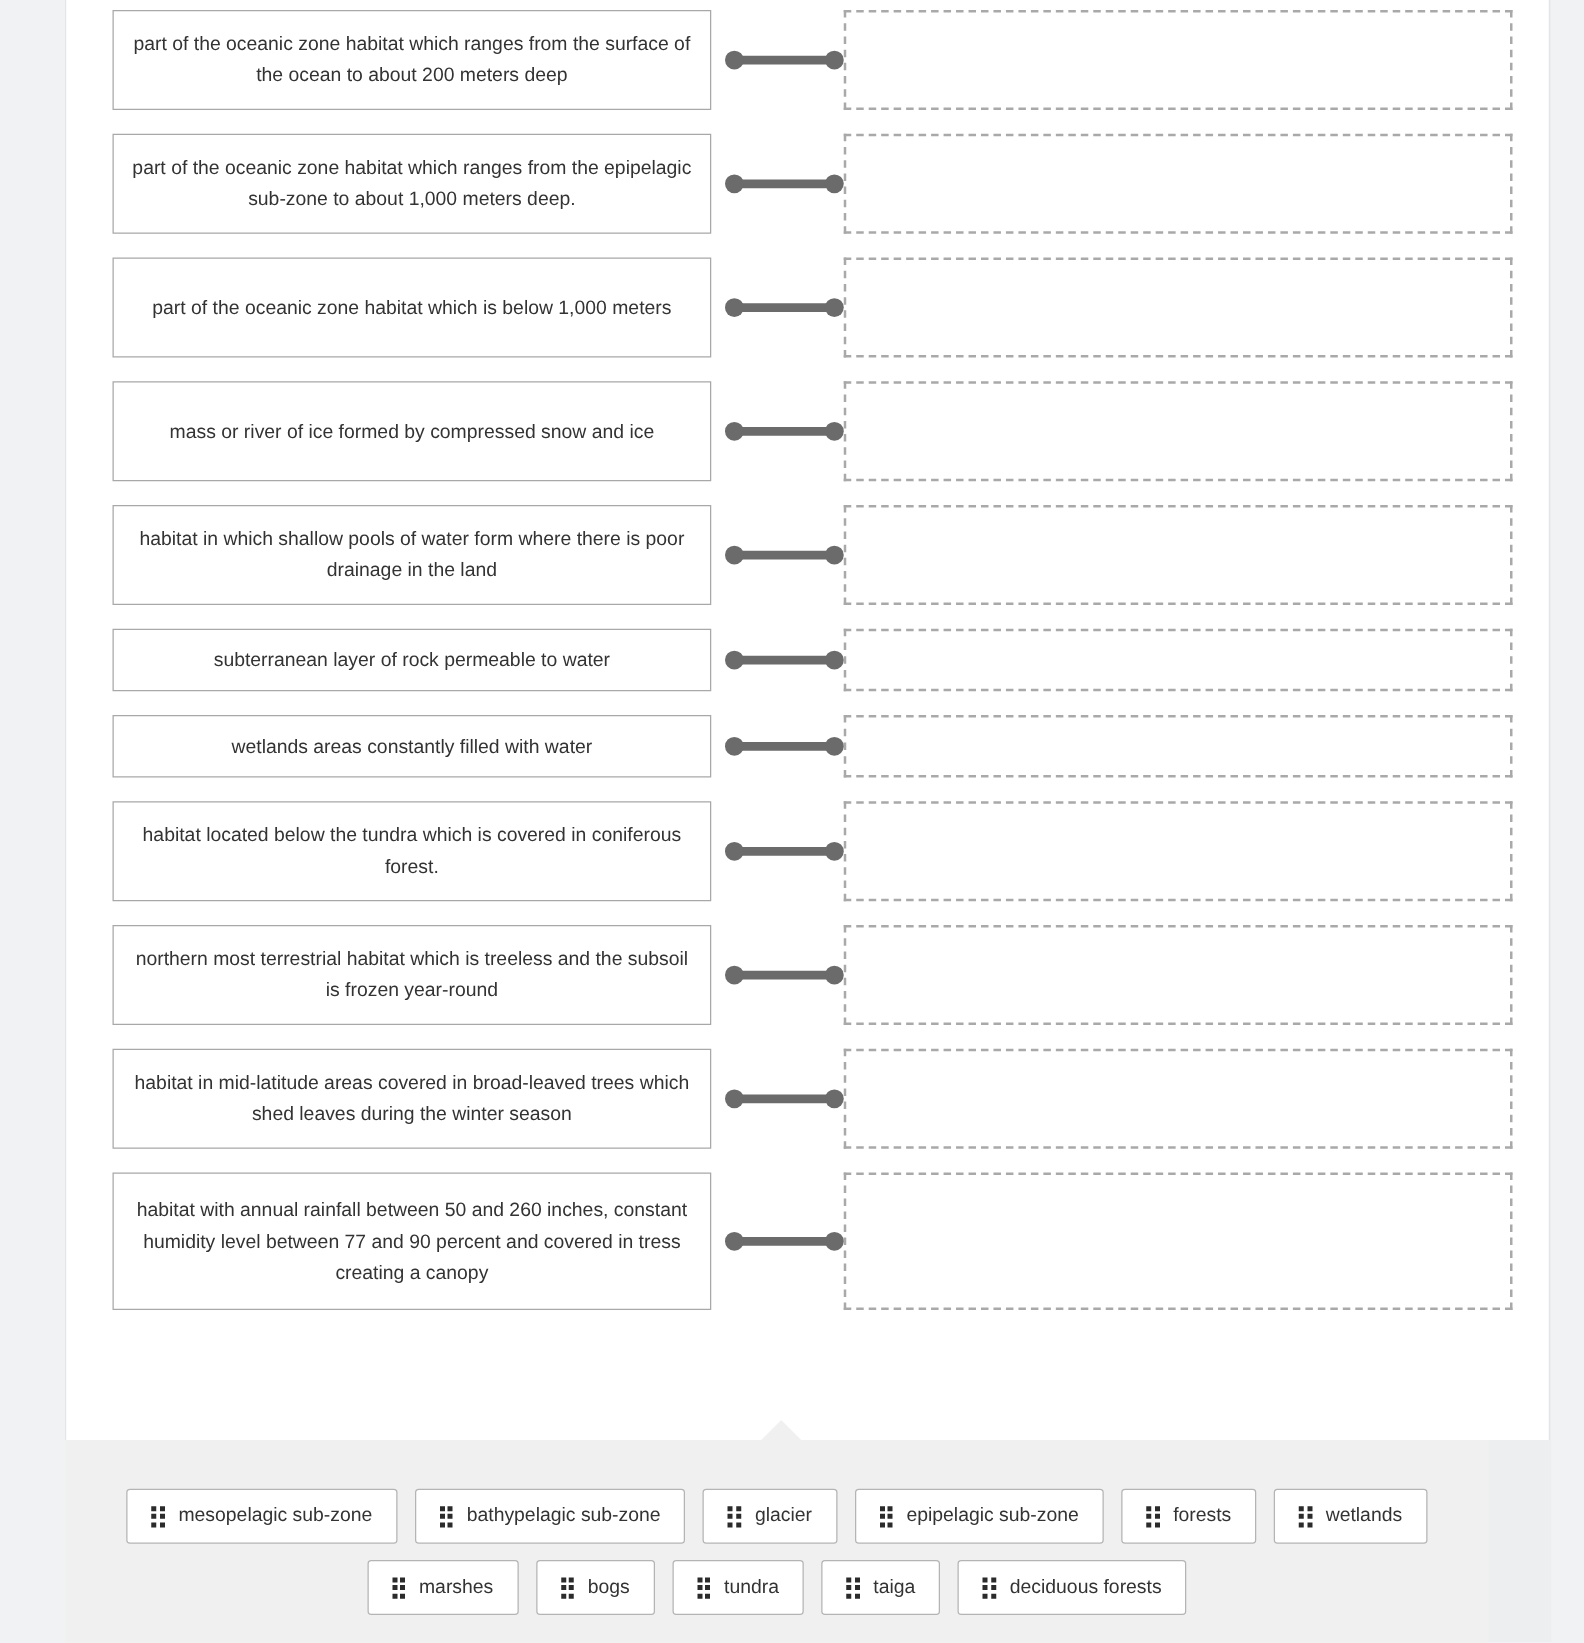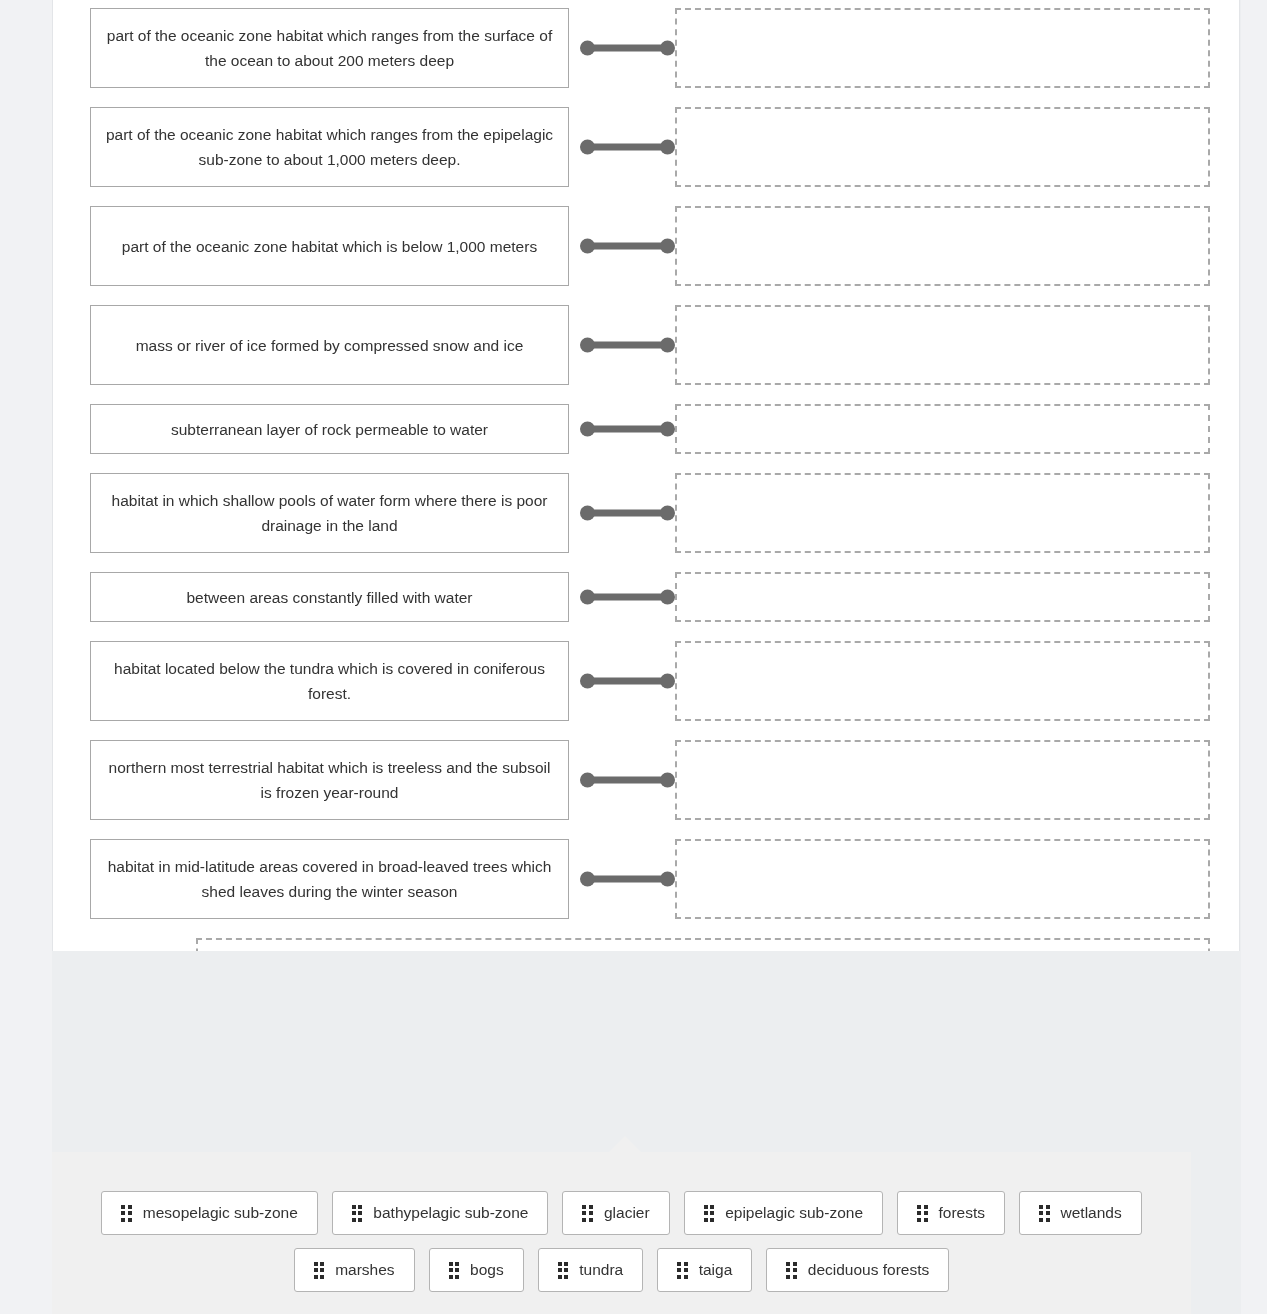--- a/index.html
+++ b/index.html
@@ -21,21 +21,21 @@
     inset: 0;
     background: #eceef0;
   }
 
   
   #card {
     position: absolute;
     left: 52px;
     top: 0;
     width: 1188px;
-    height: 951px;
+    height: 1152px;
     background: #ffffff;
     border-left: 1px solid #e3e5e8;
     border-right: 1px solid #e3e5e8;
     box-sizing: border-box;
     overflow: hidden;
   }
 
   
   #right-gutter {
     position: absolute;
@@ -235,45 +235,45 @@
           <div class="prompt-box">
             <span class="txt">mass or river of ice formed by compressed snow and ice</span>
           </div>
           <div class="connector">
             <div class="bar"></div>
             <div class="knob left"></div>
             <div class="knob right"></div>
           </div>
           <div class="drop-zone"><span></span></div>
         </div>
+        <div class="row h2">
+          <div class="prompt-box">
+            <span class="txt">habitat in which shallow pools of water form where there is poor drainage in the land</span>
+          </div>
+          <div class="connector">
+            <div class="bar"></div>
+            <div class="knob left"></div>
+            <div class="knob right"></div>
+          </div>
+          <div class="drop-zone"><span></span></div>
+        </div>
         <div class="row h1">
           <div class="prompt-box">
             <span class="txt">subterranean layer of rock permeable to water</span>
           </div>
           <div class="connector">
             <div class="bar"></div>
             <div class="knob left"></div>
             <div class="knob right"></div>
           </div>
           <div class="drop-zone"><span></span></div>
         </div>
-        <div class="row h2">
-          <div class="prompt-box">
-            <span class="txt">habitat in which shallow pools of water form where there is poor drainage in the land</span>
-          </div>
-          <div class="connector">
-            <div class="bar"></div>
-            <div class="knob left"></div>
-            <div class="knob right"></div>
-          </div>
-          <div class="drop-zone"><span></span></div>
-        </div>
         <div class="row h1">
           <div class="prompt-box">
-            <span class="txt">between areas constantly filled with water</span>
+            <span class="txt">wetlands areas constantly filled with water</span>
           </div>
           <div class="connector">
             <div class="bar"></div>
             <div class="knob left"></div>
             <div class="knob right"></div>
           </div>
           <div class="drop-zone"><span></span></div>
         </div>
         <div class="row h2">
           <div class="prompt-box">
@@ -302,20 +302,23 @@
             <span class="txt">habitat in mid-latitude areas covered in broad-leaved trees which shed leaves during the winter season</span>
           </div>
           <div class="connector">
             <div class="bar"></div>
             <div class="knob left"></div>
             <div class="knob right"></div>
           </div>
           <div class="drop-zone"><span></span></div>
         </div>
         <div class="row h3">
+          <div class="prompt-box">
+            <span class="txt">habitat with annual rainfall between 50 and 260 inches, constant humidity level between 77 and 90 percent and covered in tress creating a canopy</span>
+          </div>
           <div class="connector">
             <div class="bar"></div>
             <div class="knob left"></div>
             <div class="knob right"></div>
           </div>
           <div class="drop-zone"><span></span></div>
         </div>
       </div>
   </div>
 

